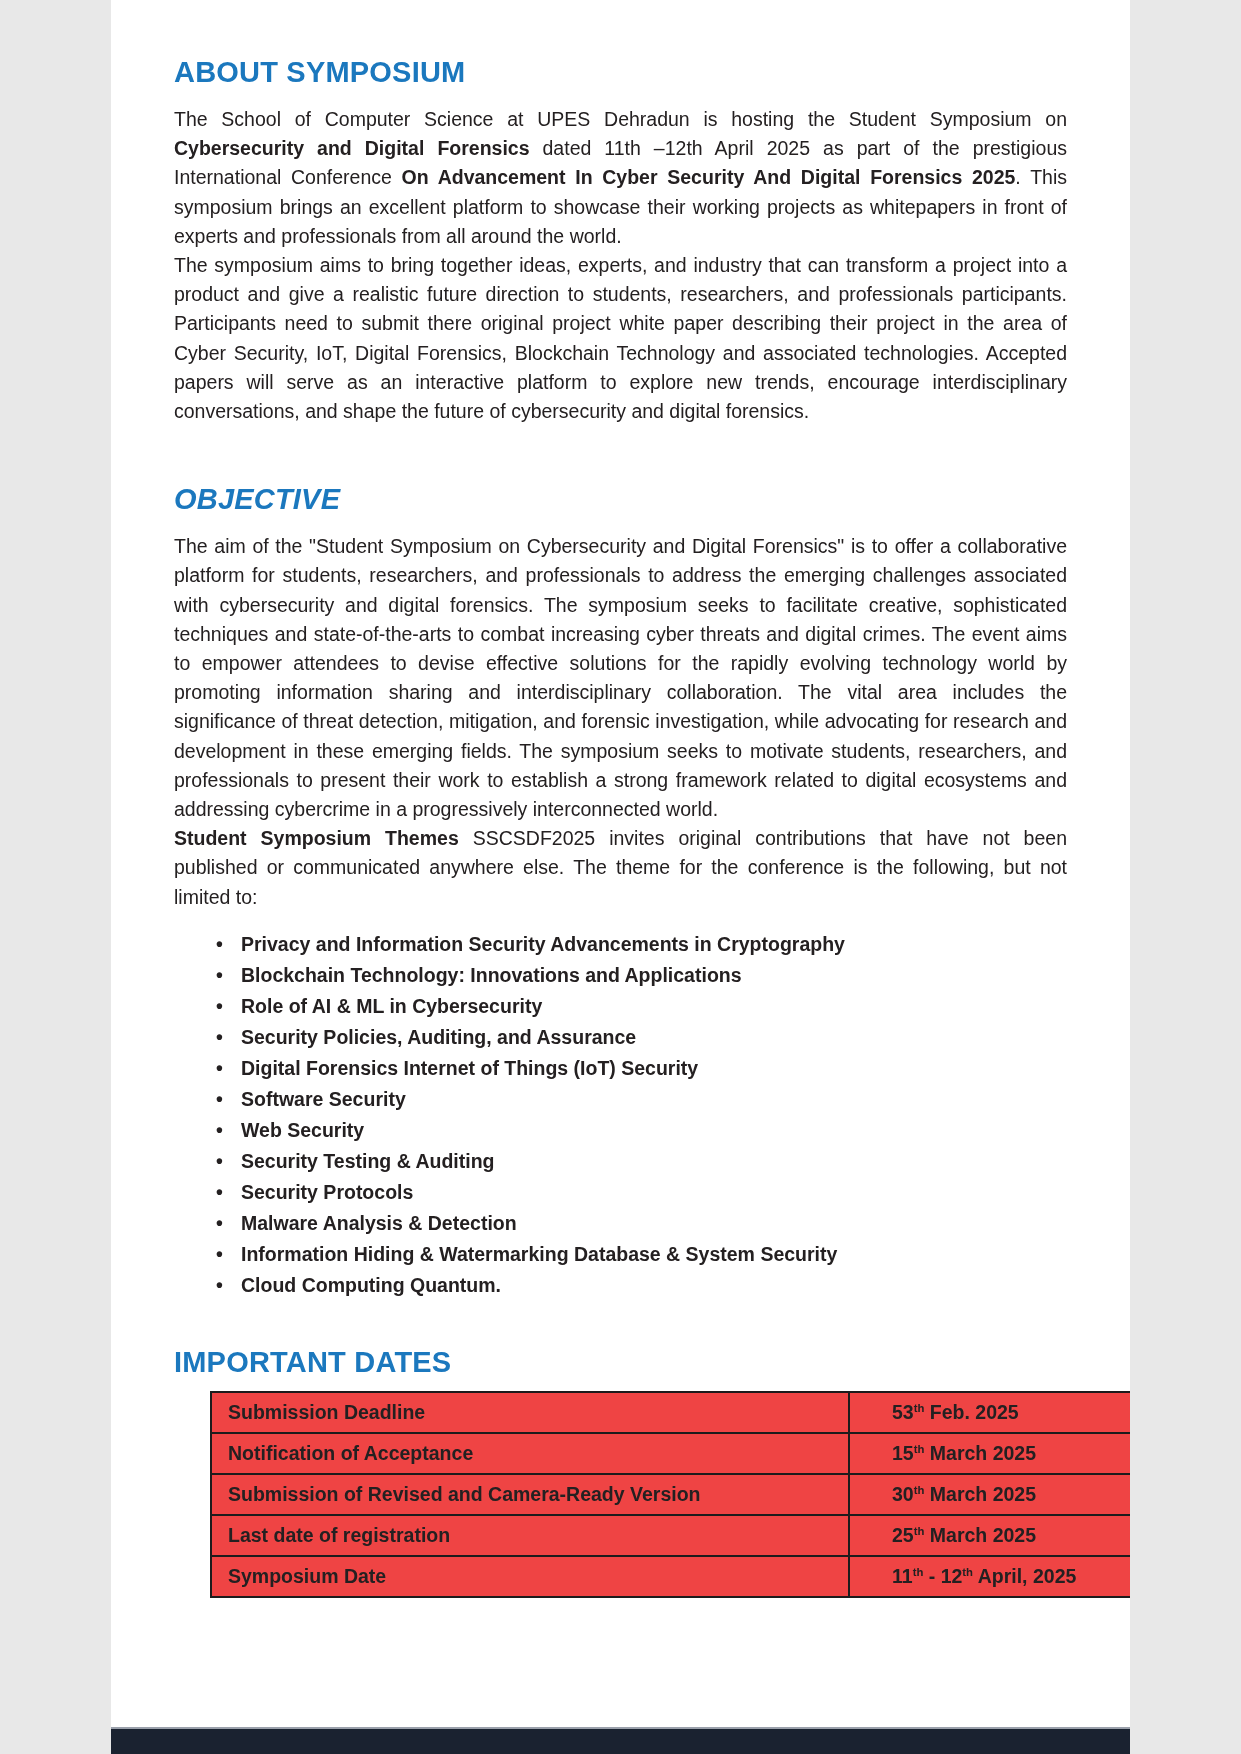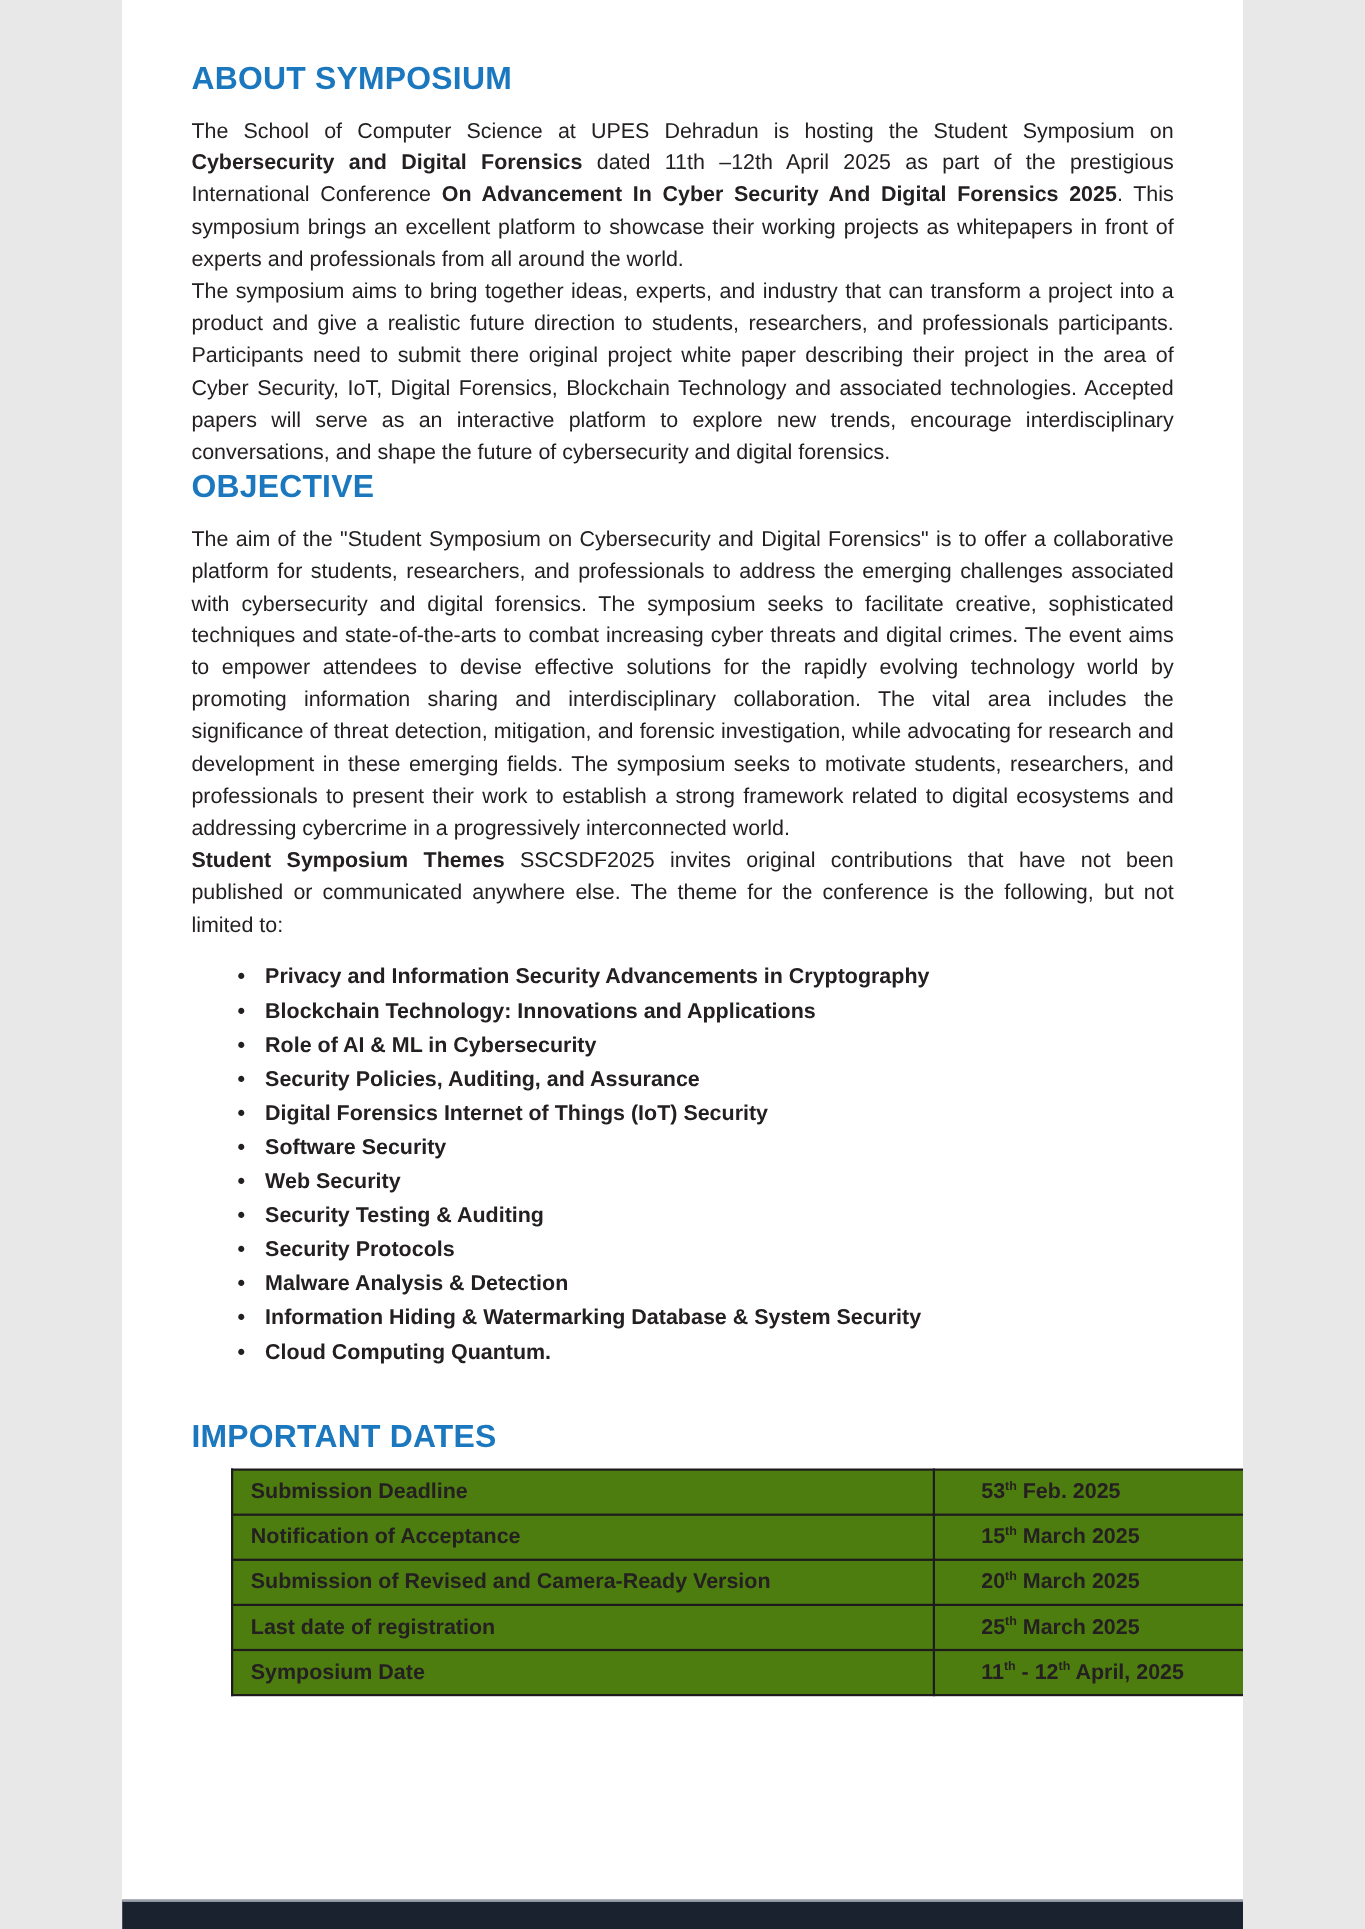--- a/index.html
+++ b/index.html
@@ -15,21 +15,21 @@
     overflow:hidden;
   }
   .section-heading{
     font-size:29px;
     font-weight:700;
     color:var(--accent,#1b78be);
     line-height:34px;
     margin:0 0 16px 0;
     letter-spacing:.2px;
   }
-  .h-objective{}
+  .h-objective{margin-top:56px;font-style:italic;}
   .h-dates{margin-top:44px;margin-bottom:12px;}
   p.body{
     font-size:19.5px;
     line-height:29.2px;
     text-align:justify;
     margin:0;
   }
   .p-about-1{margin-bottom:32px;}
   .p-themes-intro{margin-top:26px;}
   .b{font-weight:700;}
@@ -55,21 +55,21 @@
     border-collapse:collapse;
     margin:0 0 0 36px;
     width:932px;
   }
   table.dates-table td{
     border:2px solid #1d1b1c;
     font-weight:700;
     font-size:19.5px;
     height:39px;
     vertical-align:middle;
-    background:#4d7c0f;
+    background:#ef4444;
   }
   td.label-cell{width:610px;padding:0 10px 0 16px;}
   td.value-cell{padding:0 8px 0 42px;}
   .footer-bar{
     position:absolute;
     left:0;right:0;bottom:0;
     height:25px;
     background:var(--footer,#1a2230);
     border-top:2px solid #9aa0ab;
   }
@@ -112,21 +112,21 @@
           <tr>
             <td class="label-cell">Submission Deadline</td>
             <td class="value-cell"><span>53</span><sup class="sup">th</sup><span> Feb. 2025</span></td>
           </tr>
           <tr>
             <td class="label-cell">Notification of Acceptance</td>
             <td class="value-cell"><span>15</span><sup class="sup">th</sup><span> March 2025</span></td>
           </tr>
           <tr>
             <td class="label-cell">Submission of Revised and Camera-Ready Version</td>
-            <td class="value-cell"><span>20</span><sup class="sup">th</sup><span> March 2025</span></td>
+            <td class="value-cell"><span>30</span><sup class="sup">th</sup><span> March 2025</span></td>
           </tr>
           <tr>
             <td class="label-cell">Last date of registration</td>
             <td class="value-cell"><span>25</span><sup class="sup">th</sup><span> March 2025</span></td>
           </tr>
           <tr>
             <td class="label-cell">Symposium Date</td>
             <td class="value-cell"><span>11</span><sup class="sup">th</sup><span> - 12</span><sup class="sup">th</sup><span> April, 2025</span></td>
           </tr>
         </tbody>

